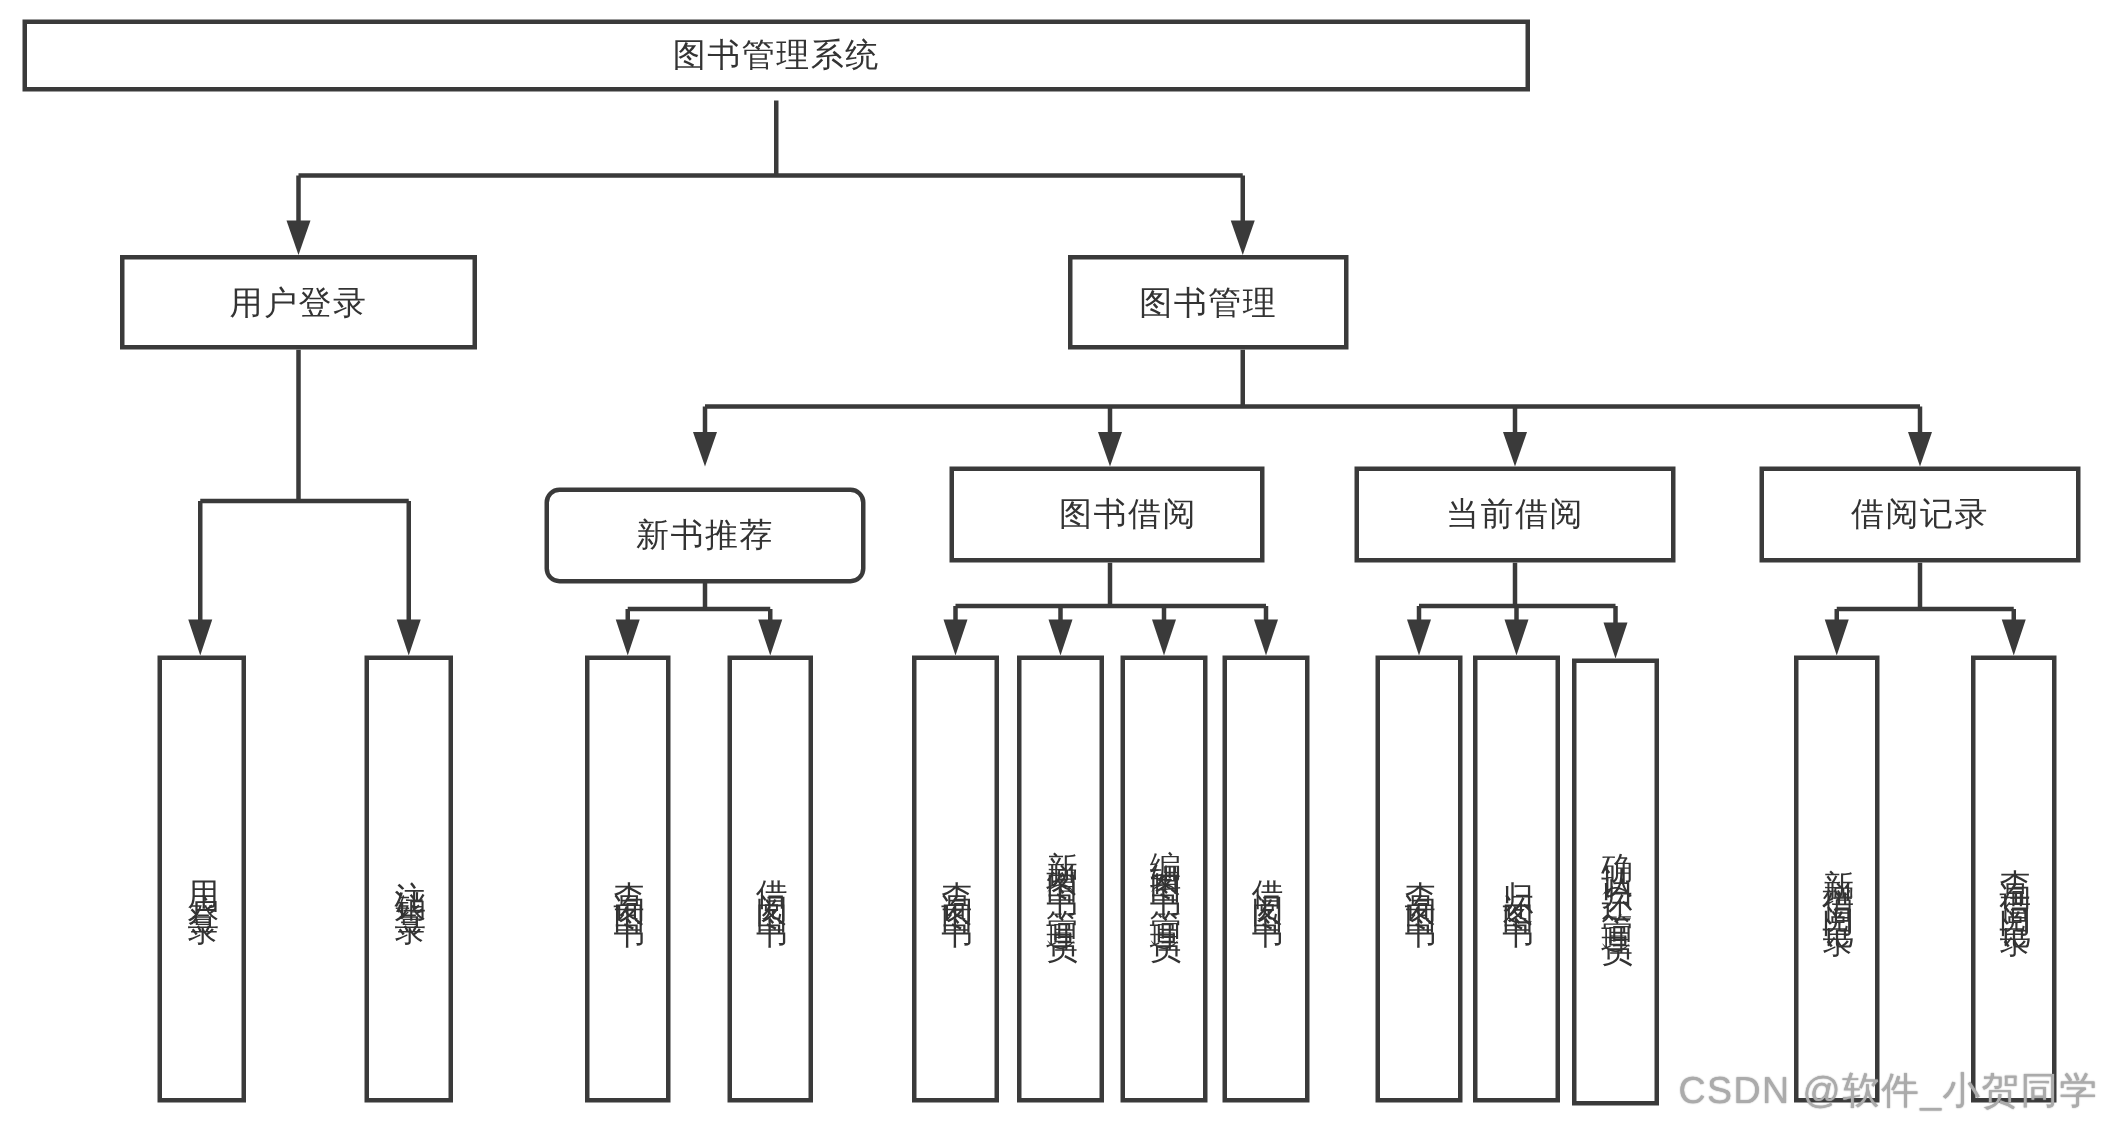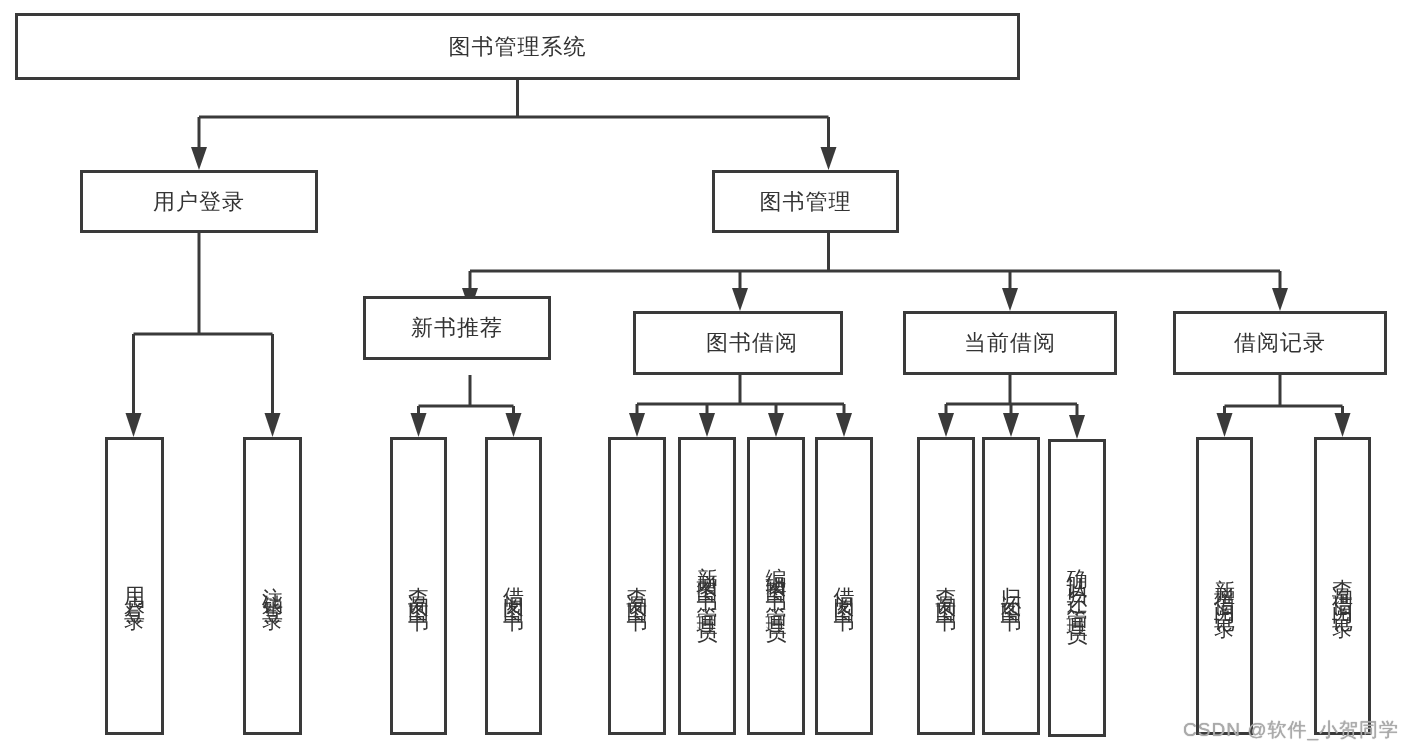--- a/index.html
+++ b/index.html
@@ -53,21 +53,21 @@
     text-orientation:mixed;
     font-size:21px;
     letter-spacing:8px;
     color:var(--text);
     white-space:nowrap;
   }
   .watermark{
     position:absolute;
     right:6px;
     bottom:4px;
-    font-size:19px;
+    font-size:25px;
     color:#ababab;
     letter-spacing:1px;
     text-shadow:0 0 1px #8a8a8a;
     white-space:nowrap;
     margin-left:12px;
   }
 </style>
 </head>
 <body>
 
@@ -132,32 +132,32 @@
       <polygon points="768,413 784,413 776,437"></polygon>
       <polygon points="836,413 852,413 844,437"></polygon>
       <polygon points="938,413 954,413 946,437"></polygon>
       <polygon points="1003,413 1019,413 1011,437"></polygon>
       <polygon points="1069,415 1085,415 1077,439"></polygon>
       <polygon points="1216.5,413 1232.5,413 1224.5,437"></polygon>
       <polygon points="1334.5,413 1350.5,413 1342.5,437"></polygon>
     </g>
   </svg>
 
-  <div class="node" style="left:15px;top:13px;width:1005px;height:67px;">
+  <div class="node" style="left:15px;top:13px;width:1005px;height:48px;">
     <span>图书管理系统</span>
   </div>
 
   <div class="node" style="left:80px;top:170px;width:238px;height:63px;">
     <span>用户登录</span>
   </div>
   <div class="node" style="left:712px;top:170px;width:187px;height:63px;">
     <span>图书管理</span>
   </div>
 
-  <div class="node" style="left:363px;top:296px;width:188px;height:64px;">
+  <div class="node" style="left:363px;top:325px;width:214px;height:64px;border-radius:10px;">
     <span>新书推荐</span>
   </div>
   <div class="node" style="left:633px;top:311px;width:210px;height:64px;padding-left:28px;">
     <span>图书借阅</span>
   </div>
   <div class="node" style="left:903px;top:311px;width:214px;height:64px;text-align:right;">
     <span>当前借阅</span>
   </div>
   <div class="node" style="left:1173px;top:311px;width:214px;height:64px;">
     <span>借阅记录</span>

